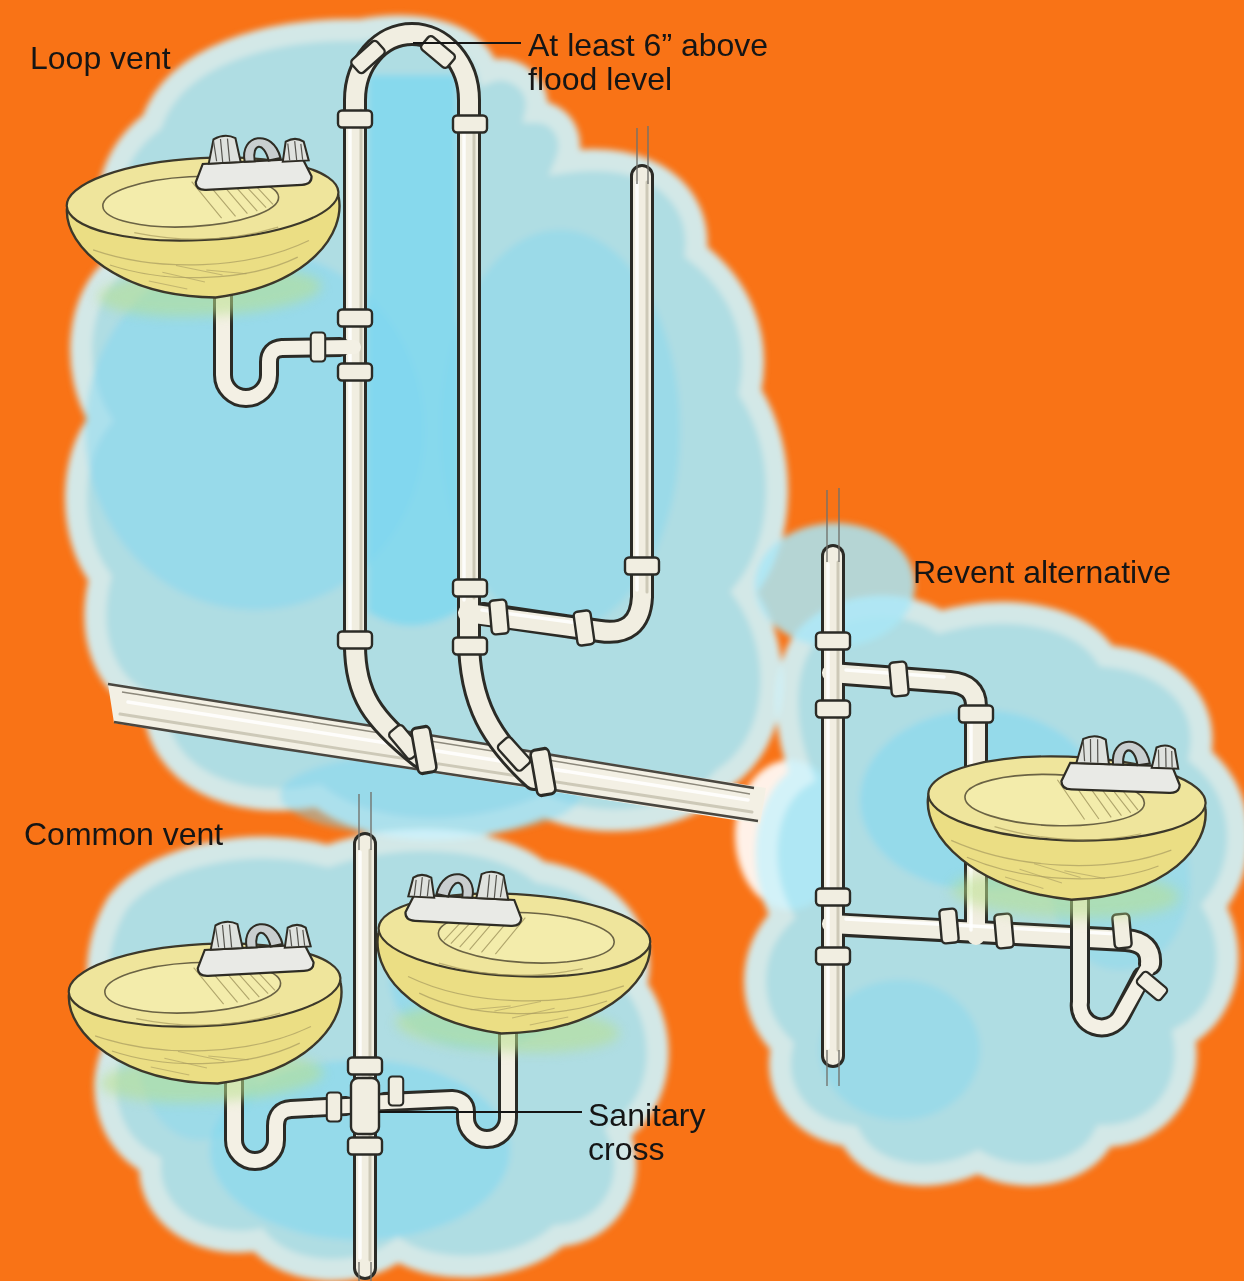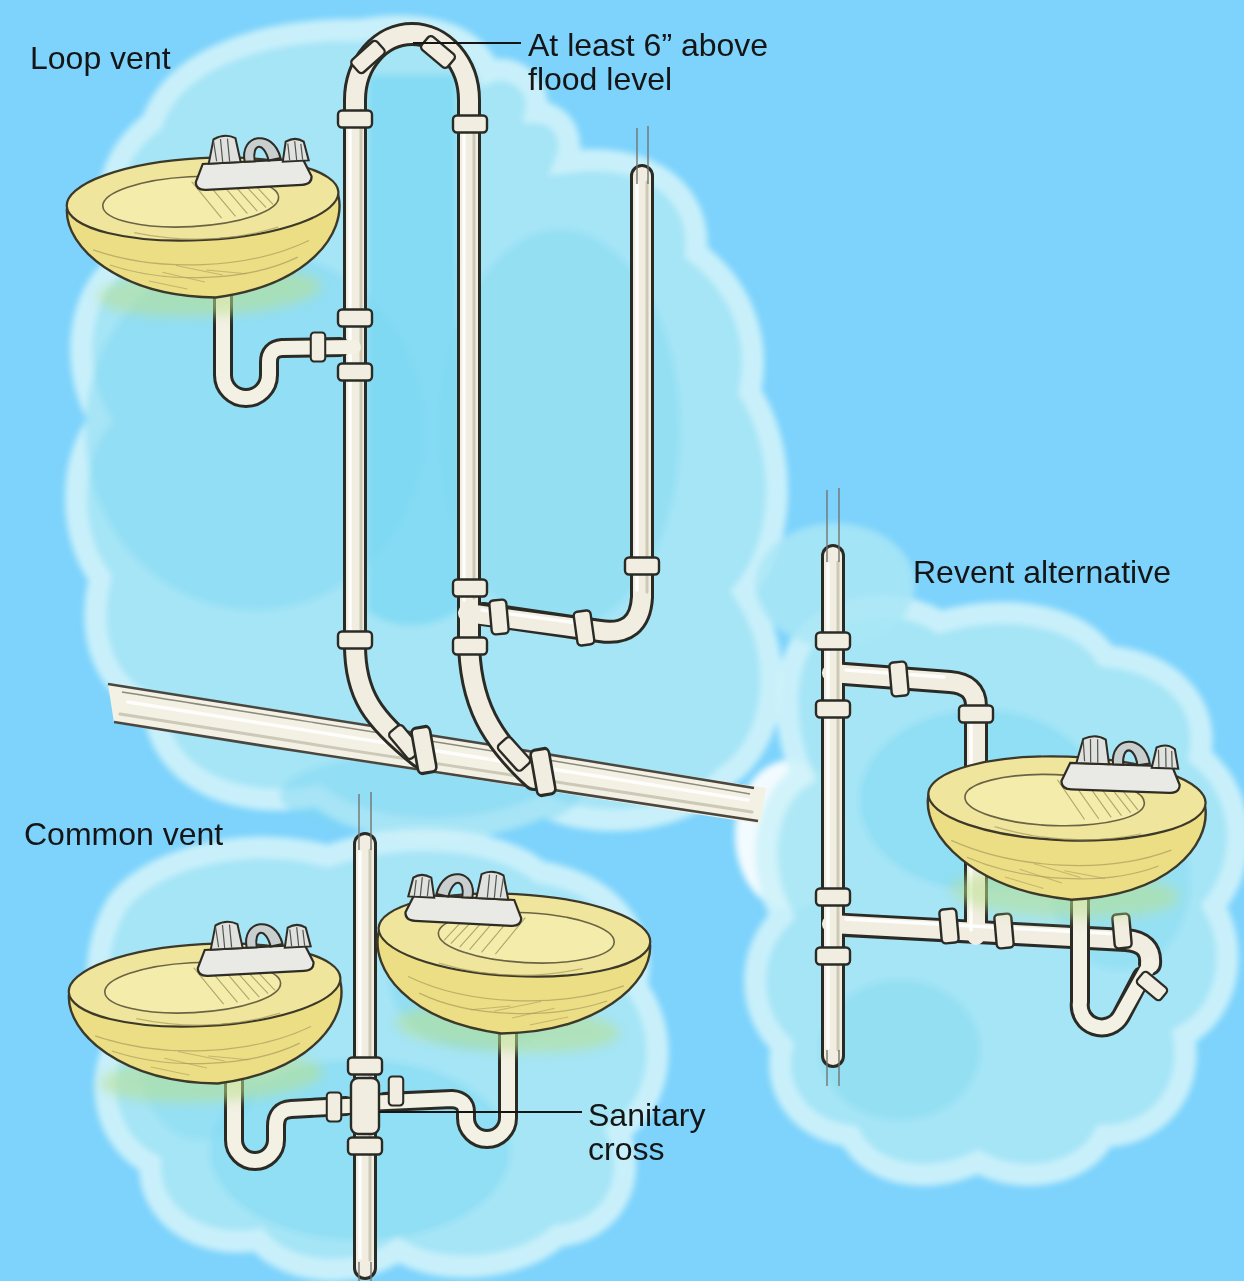--- a/index.html
+++ b/index.html
@@ -1,16 +1,16 @@
 <!DOCTYPE html>
 <html><head>
 <meta charset="utf-8">
 <style>
   html,body { margin:0; padding:0; background:#ffffff; }
-  .stage { width:1244px; height:1281px; position:relative; background:#7dd3fc; overflow:hidden; }
+  .stage { width:1244px; height:1281px; position:relative; background:#f97316; overflow:hidden; }
   svg { display:block; }
   .pipe-dark  { fill:none; stroke:#2b2b26; stroke-width:24; stroke-linecap:round; stroke-linejoin:round; }
   .pipe-core  { fill:none; stroke:#f1eee1; stroke-width:18; stroke-linecap:round; stroke-linejoin:round; }
   .trap-dark  { fill:none; stroke:#2b2b26; stroke-width:20; stroke-linecap:round; stroke-linejoin:round; }
   .trap-core  { fill:none; stroke:#f3f0e4; stroke-width:14; stroke-linecap:round; stroke-linejoin:round; }
   .hl    { fill:none; stroke:rgba(255,255,255,0.85); stroke-width:3.5; stroke-linecap:round; }
   .shade { fill:none; stroke:#c9c4b2; stroke-width:3; stroke-linecap:round; opacity:.9; }
   .pencil { stroke:#72726c; stroke-width:1.6; opacity:.85; }
   .label { font-family:"Liberation Sans", sans-serif; font-size:32px; fill:#151515; }
   .pointer { stroke:#151515; stroke-width:2.2; }

